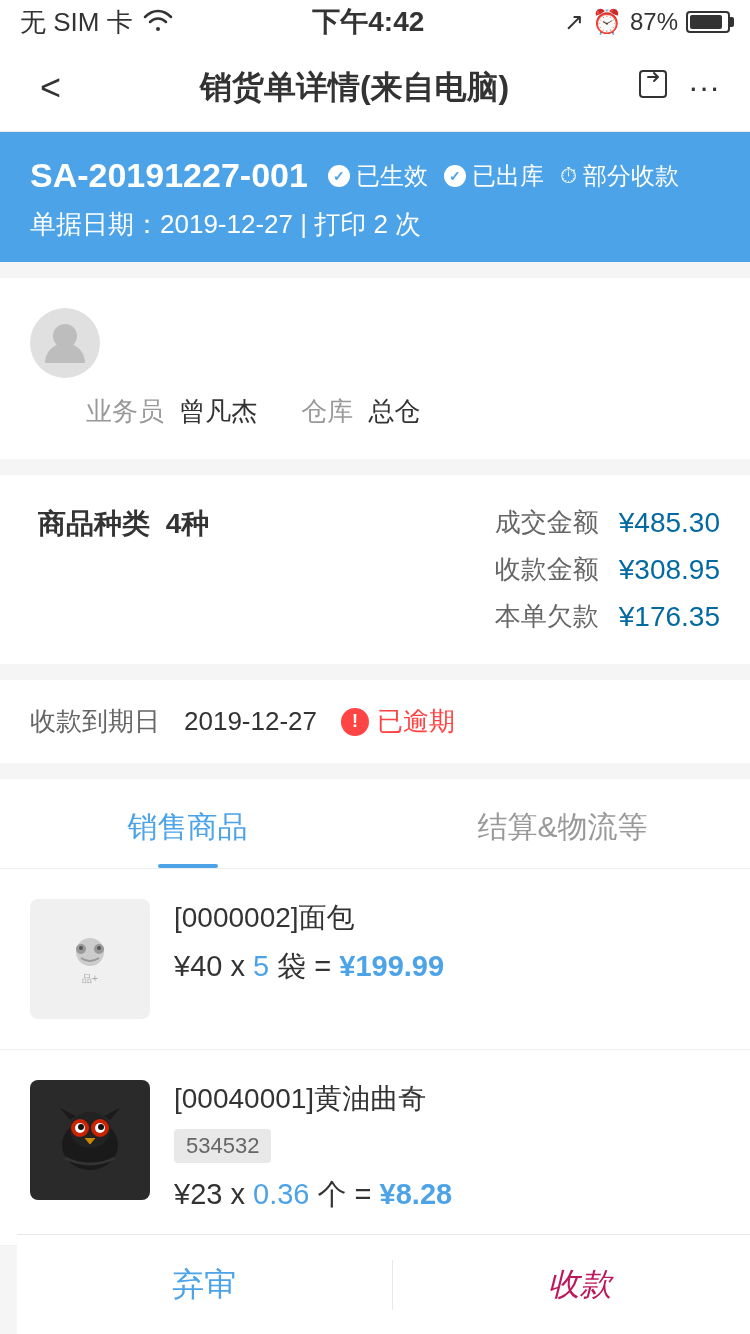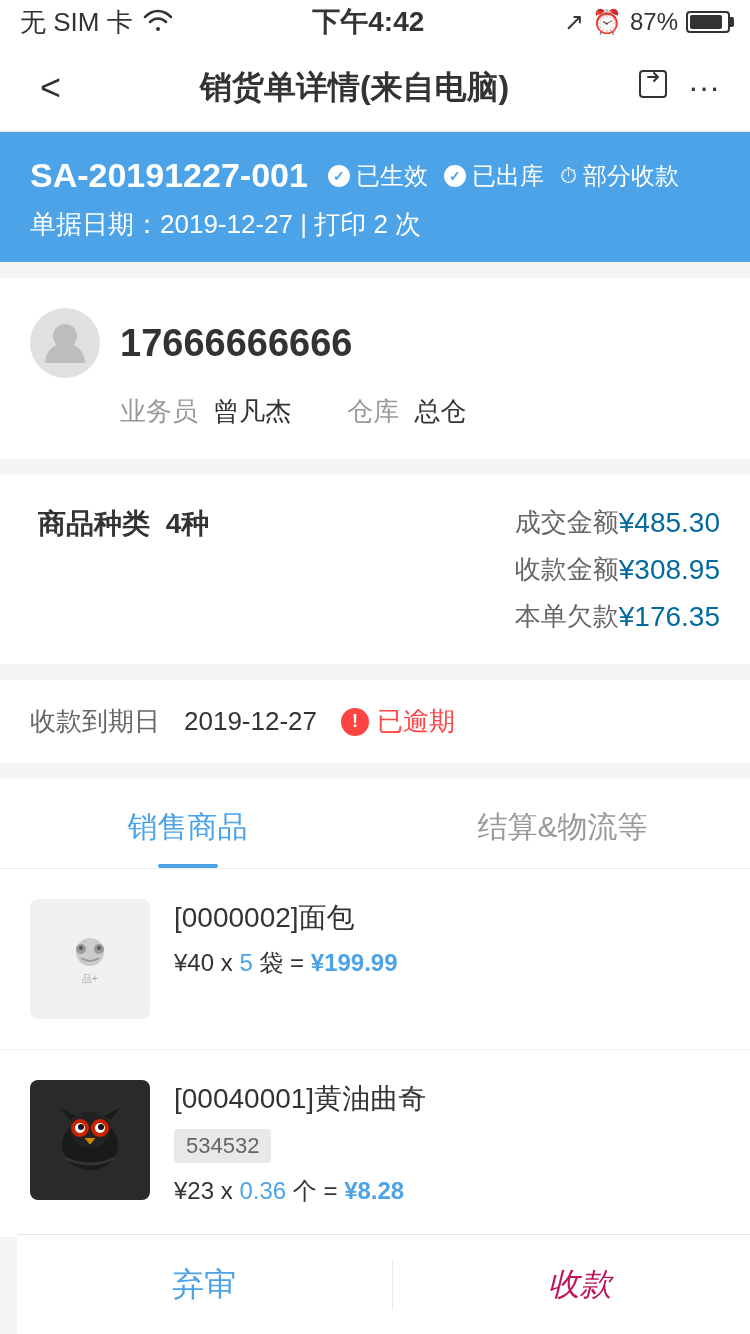--- a/index.html
+++ b/index.html
@@ -165,22 +165,22 @@
     }
     .customer-detail {
       font-size: 26px;
       color: #666;
       margin-left: 90px;
       margin-bottom: 12px;
     }
     .customer-meta {
       display: flex;
       align-items: center;
-      margin-left: 90px;
-      gap: 56px;
+      margin-left: 56px;
+      gap: 44px;
       font-size: 26px;
       color: #666;
     }
     .meta-label { color: #999; }
     .meta-value { color: #333; margin-left: 8px; }
 
     
     .stats-section {
       background: #fff;
       padding: 30px;
@@ -193,20 +193,21 @@
     .stats-left span { color: #333; font-weight: 600; margin-left: 8px; }
     .stats-right {
       display: flex;
       flex-direction: column;
       gap: 12px;
       align-items: flex-end;
     }
     .stat-row {
       display: flex;
       align-items: center;
+      gap: 20px;
       font-size: 26px;
     }
     .stat-label { color: #666; }
     .stat-value { color: #0369a1; font-size: 28px; }
 
     
     .due-section {
       background: #fff;
       padding: 24px 30px;
       margin-top: 16px;
@@ -311,21 +312,21 @@
     .product-sku {
       display: inline-block;
       background: #e8e8e8;
       color: #666;
       font-size: 22px;
       padding: 4px 12px;
       border-radius: 4px;
       margin-bottom: 12px;
     }
     .product-price {
-      font-size: 24px;
+      font-size: 29px;
       color: #333;
     }
     .price-qty { color: #4da3e8; }
     .price-total { color: #4da3e8; font-weight: 600; }
 
     
     .bottom-bar {
       position: fixed;
       bottom: 0;
       left: 17px;
@@ -416,21 +417,20 @@
 </div>
 
 <div class="customer-section">
   <div class="customer-row">
     <div class="avatar">
       <svg width="50" height="50" viewBox="0 0 50 50" fill="none">
         <circle cx="25" cy="18" r="12" fill="#bdbdbd"></circle>
         <path d="M5 45c0-11 8.95-20 20-20s20 8.95 20 20" fill="#bdbdbd"></path>
       </svg>
     </div>
-    <span class="customer-name">17666666666</span>
   </div>
   <div class="customer-meta">
     <span>
       <span class="meta-label">业务员</span>
       <span class="meta-value">曾凡杰</span>
     </span>
     <span>
       <span class="meta-label">仓库</span>
       <span class="meta-value">总仓</span>
     </span>

